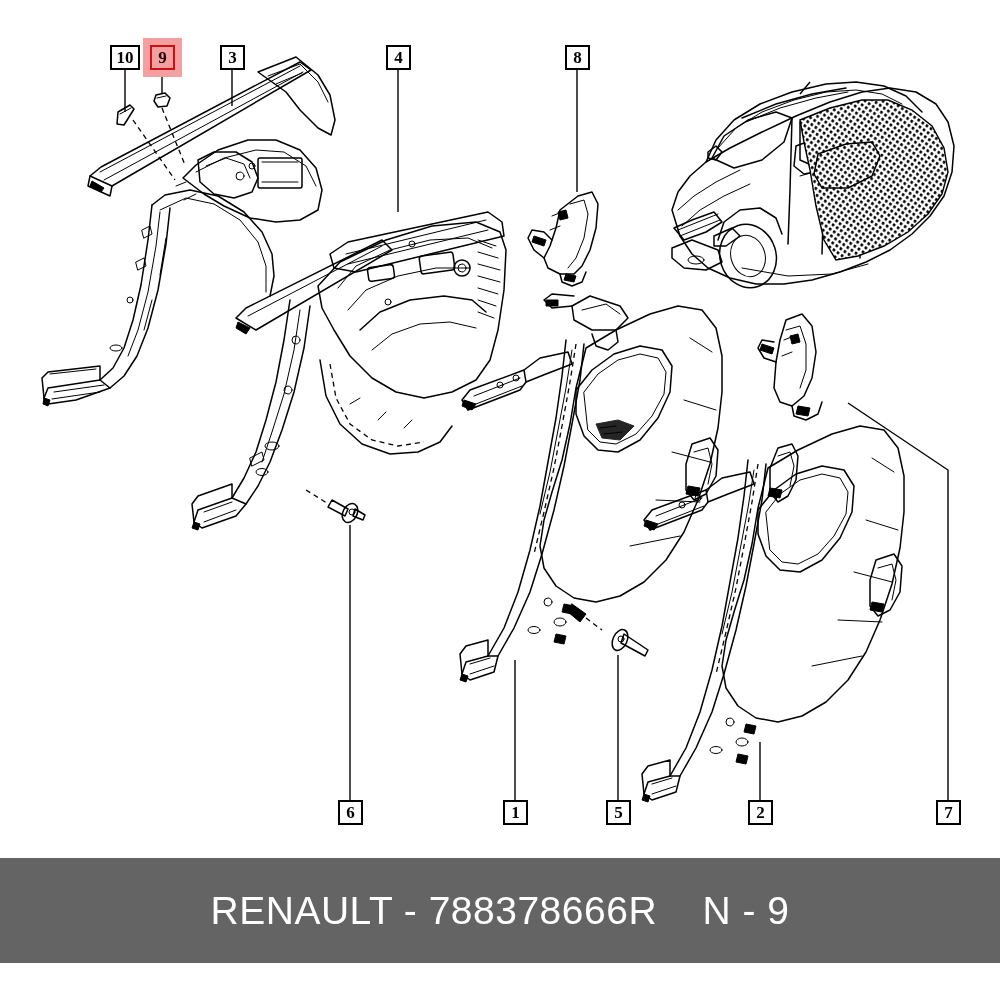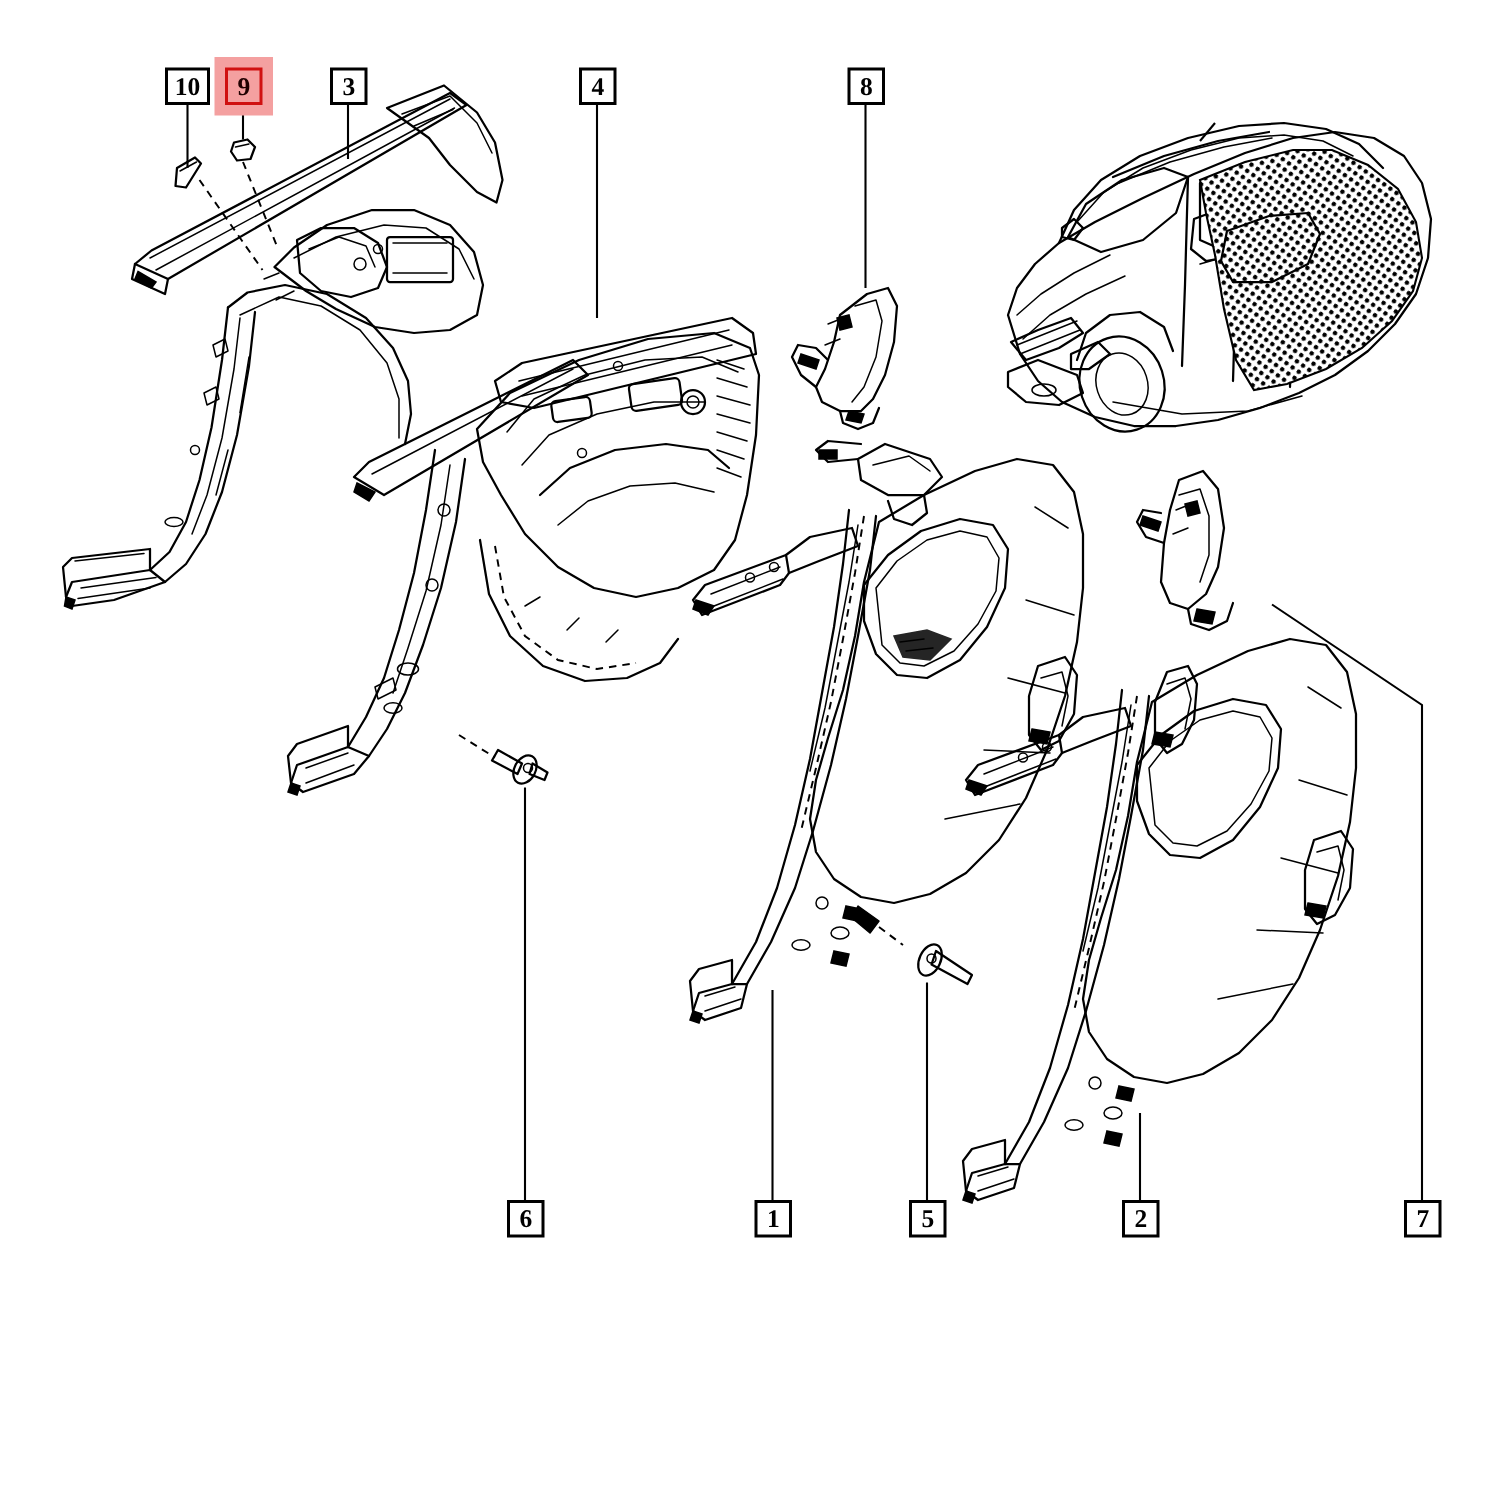--- a/index.html
+++ b/index.html
@@ -481,14 +481,17 @@
   </div>
 
   <div class="callout" style="left:748px; top:800px;">
     <span>2</span>
   </div>
 
   <div class="callout" style="left:936px; top:800px;">
     <span>7</span>
   </div>
 
+  <div id="footer-bar" style="top:858px; height:105px;">
+    <span id="footer-text">RENAULT - 788378666R    N - 9</span>
+  </div>
 
 </div>
 
 </body></html>

